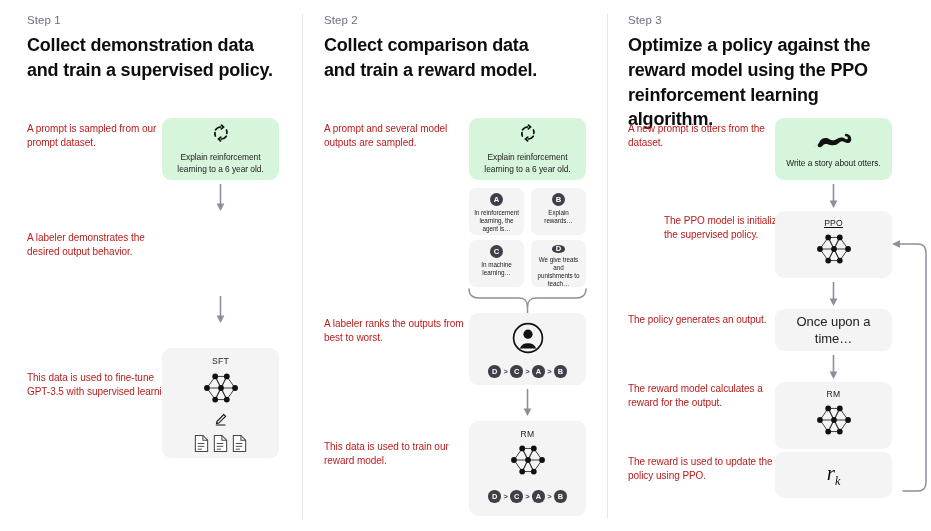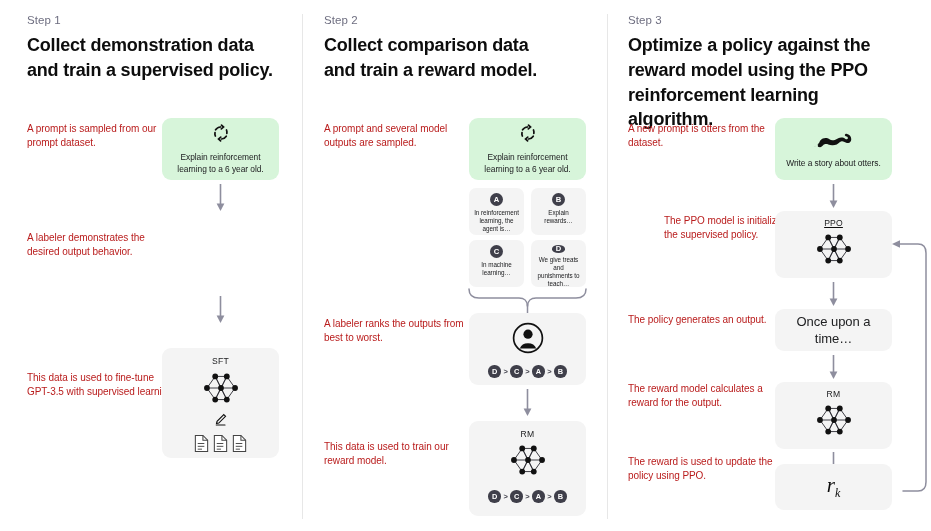--- a/index.html
+++ b/index.html
@@ -372,21 +372,21 @@
       </div>
     </div>
 
     <div class="arrow" style="left:222px;top:452px;height:22px;">
       <svg width="9" height="22">
           <line x1="4.5" y1="0" x2="4.5" y2="14" stroke="#8e8e9e" stroke-width="1.6"></line>
           <polygon points="4.5,21 0.6,13.5 8.4,13.5" fill="#8e8e9e"></polygon>
         </svg>
     </div>
 
-    <div class="card" style="left:168px;top:464px;width:117px;height:46px;">
+    <div class="card" style="left:168px;top:452px;width:117px;height:46px;">
       <div class="ctr">
         <div class="reward-formula"><span>r</span><sub>k</sub></div>
       </div>
     </div>
 
     <div class="loop" style="left:278px;top:236px;">
       <svg width="46" height="262" fill="none" stroke="#8e8e9e" stroke-width="1.5">
         <path d="M18 255 L33 255 C39 255, 41 252, 41 246 L41 17 C41 11, 39 8, 33 8 L14 8" stroke-linecap="round"></path>
         <polygon points="7,8 15,4.2 15,11.8" fill="#8e8e9e" stroke="none"></polygon>
       </svg>

